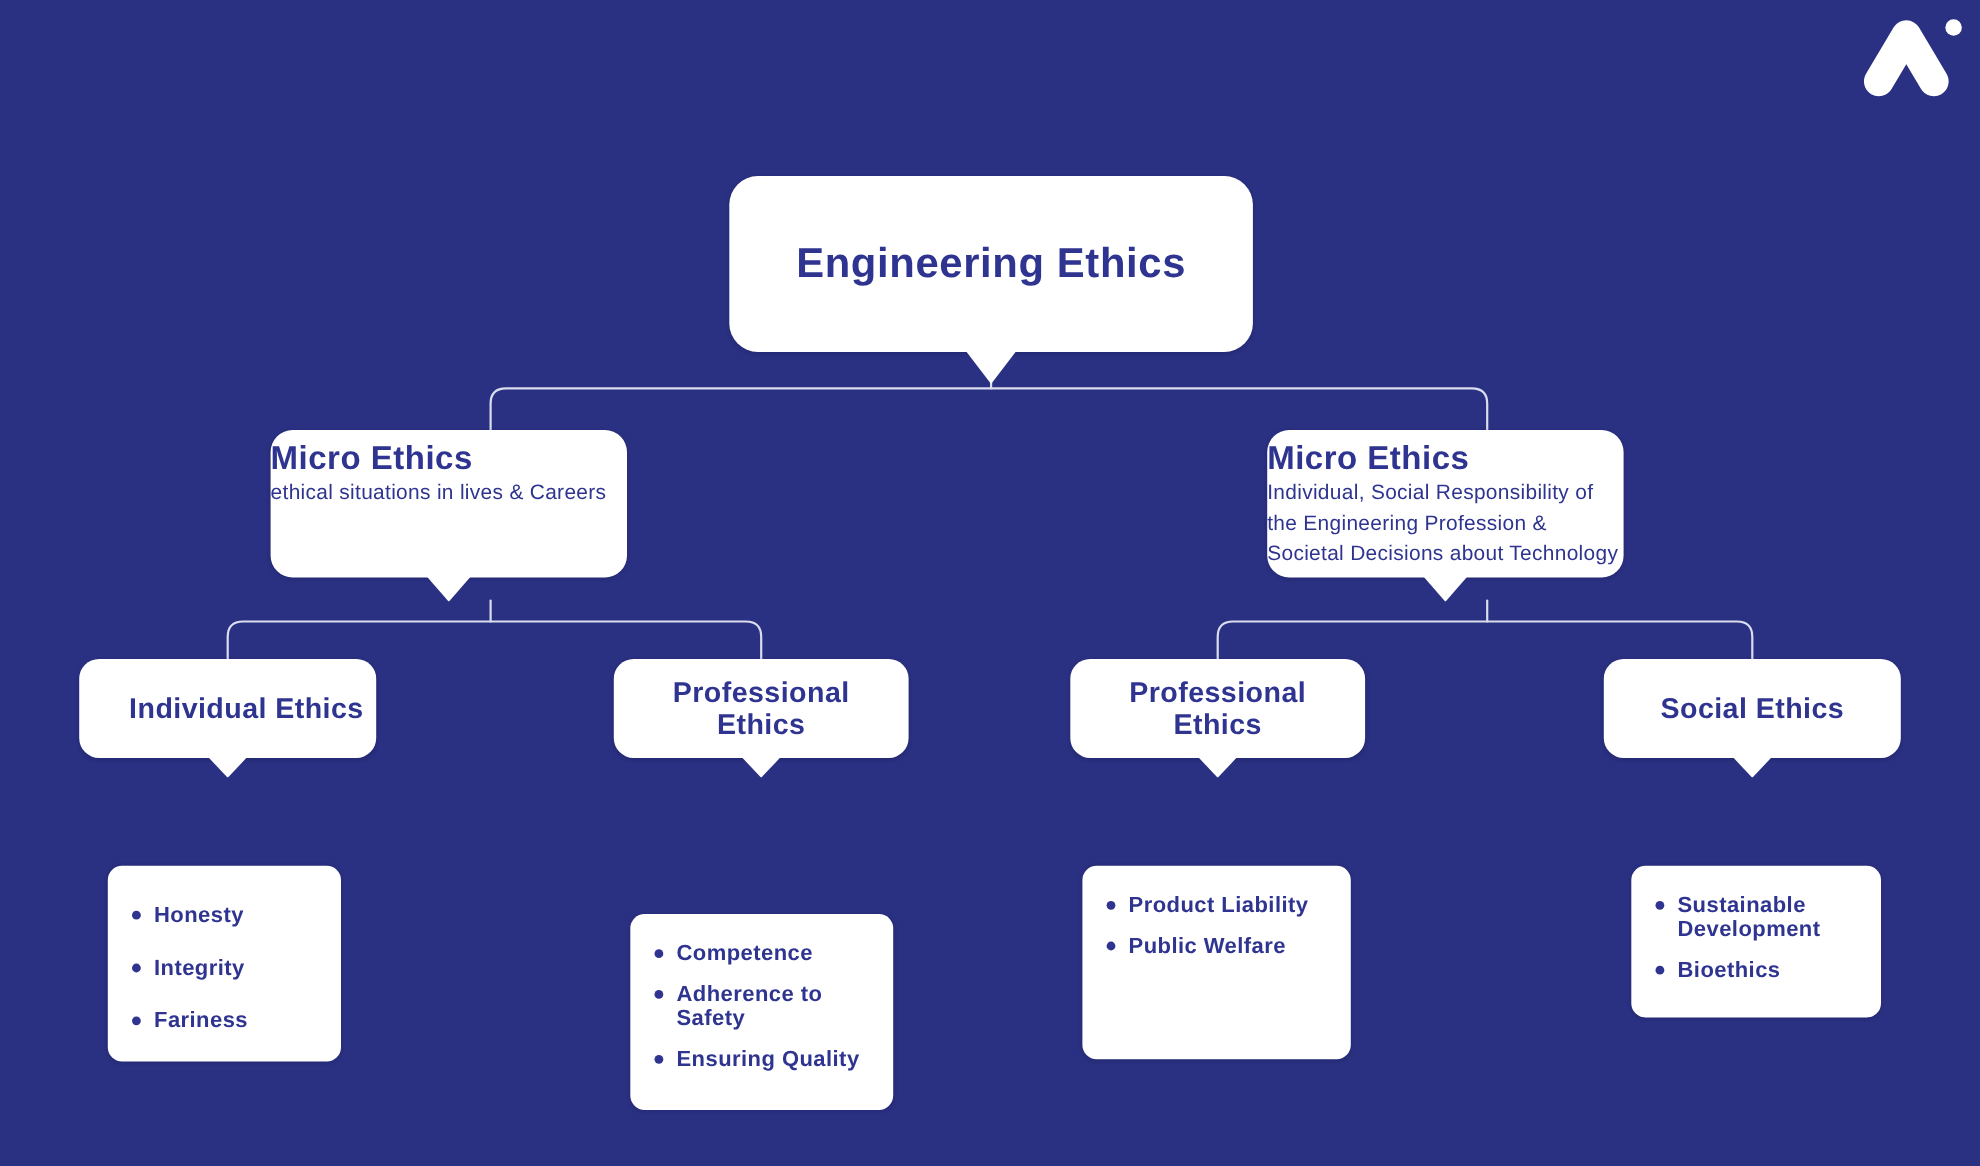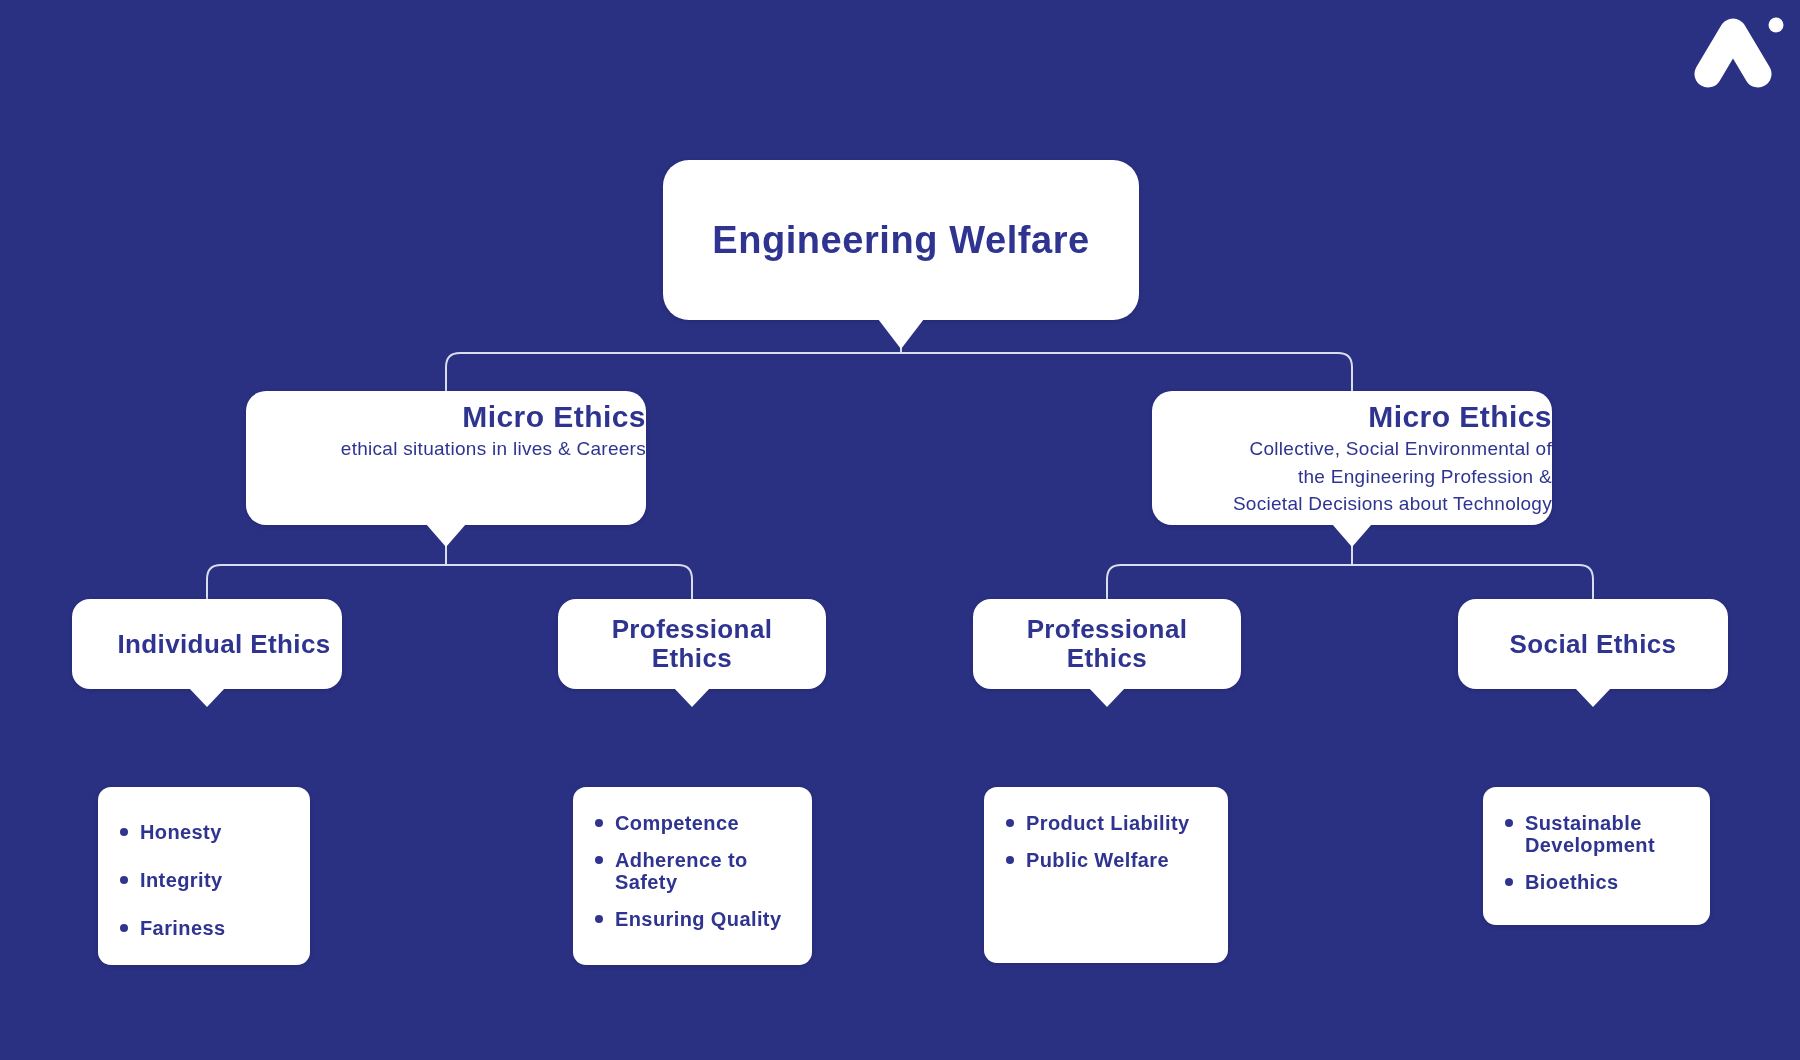--- a/index.html
+++ b/index.html
@@ -22,22 +22,22 @@
         margin-top:-1px; background:var(--card);
         clip-path:polygon(0 0,100% 0,50% 100%);}
 
   
   .root-node{left:663px; top:160px; width:476px; height:160px; border-radius:26px;
              display:flex; align-items:center; justify-content:center;}
   .root-title{font-size:38px; font-weight:bold; letter-spacing:.015em;}
   .root-node .tail{width:46px; height:30px;}
 
   
-  .branch-node{top:391px; width:400px; height:134px; border-radius:20px;
-               text-align:right; padding-top:9px;}
+  .branch-node{top:391px; width:324px; height:134px; border-radius:20px;
+               text-align:left; padding-top:9px;}
   .branch-node.left{left:246px;}
   .branch-node.right{left:1152px;}
   .branch-title{font-size:30px; font-weight:bold; letter-spacing:.015em;}
   .branch-sub{font-size:19px; line-height:1.3; letter-spacing:.015em; margin-top:3px;}
   .branch-node .tail{width:40px; height:23px;}
 
   
   .cat-node{top:599px; height:90px; border-radius:18px;
             display:flex; flex-direction:column; align-items:center; justify-content:center;
             text-align:center; font-size:26px; font-weight:bold; line-height:1.1;
@@ -47,21 +47,21 @@
   #cat-1{left:558px; width:268px;}
   #cat-2{left:973px; width:268px;}
   #cat-3{left:1458px; width:270px;}
 
   
   .list-card{position:absolute; top:787px; background:var(--card); border-radius:13px;
              box-shadow:0 1px 4px rgba(10,14,60,.22);
              display:flex; flex-direction:column; gap:15px; padding:25px 12px 20px 22px;}
   .list-card.spread{gap:26px; padding-top:34px;}
   #list-0{left:98px;  width:212px; height:178px;}
-  #list-1{left:573px; width:239px; height:178px;}
+  #list-1{left:573px; width:239px; height:178px;margin-top:44px;}
   #list-2{left:984px; width:244px; height:176px;}
   #list-3{left:1483px; width:227px; height:138px;}
   .li{display:flex; gap:12px; color:var(--ink); font-size:20px; font-weight:bold;
       line-height:1.1; letter-spacing:.02em;}
   .dot{width:8px; height:8px; border-radius:50%; background:var(--ink);
        margin-top:7px; flex:none;}
 
   
   .brand{position:absolute; left:1682px; top:12px; width:106px; height:84px;}
 </style>
@@ -78,34 +78,34 @@
     <path d="M1352 546 L1352 565"></path>
     <path d="M1107 600 L1107 579 Q1107 565 1121 565 L1579 565 Q1593 565 1593 579 L1593 600"></path>
   </svg>
 
   <svg class="brand" viewBox="0 0 106 84">
     <path d="M26 62 L51 20 L76 62" fill="none" stroke="#ffffff" stroke-width="27" stroke-linecap="round" stroke-linejoin="round"></path>
     <circle cx="94" cy="13" r="7.5" fill="#ffffff"></circle>
   </svg>
 
   <div class="node root-node">
-    <div class="root-title">Engineering Welfare</div>
+    <div class="root-title">Engineering Ethics</div>
     <div class="tail"></div>
   </div>
 
   <div class="node branch-node left">
     <div class="branch-title">Micro Ethics</div>
     <div class="branch-sub">ethical situations in lives &amp; Careers</div>
 
     <div class="tail"></div>
   </div>
 
   <div class="node branch-node right">
     <div class="branch-title">Micro Ethics</div>
-    <div class="branch-sub">Collective, Social Environmental of</div>
+    <div class="branch-sub">Individual, Social Responsibility of</div>
     <div class="branch-sub">the Engineering Profession &amp;</div>
     <div class="branch-sub">Societal Decisions about Technology</div>
     <div class="tail"></div>
   </div>
 
   <div id="cat-0" class="node cat-node">
     <div>Individual Ethics</div>
 
     <div class="tail"></div>
   </div>

